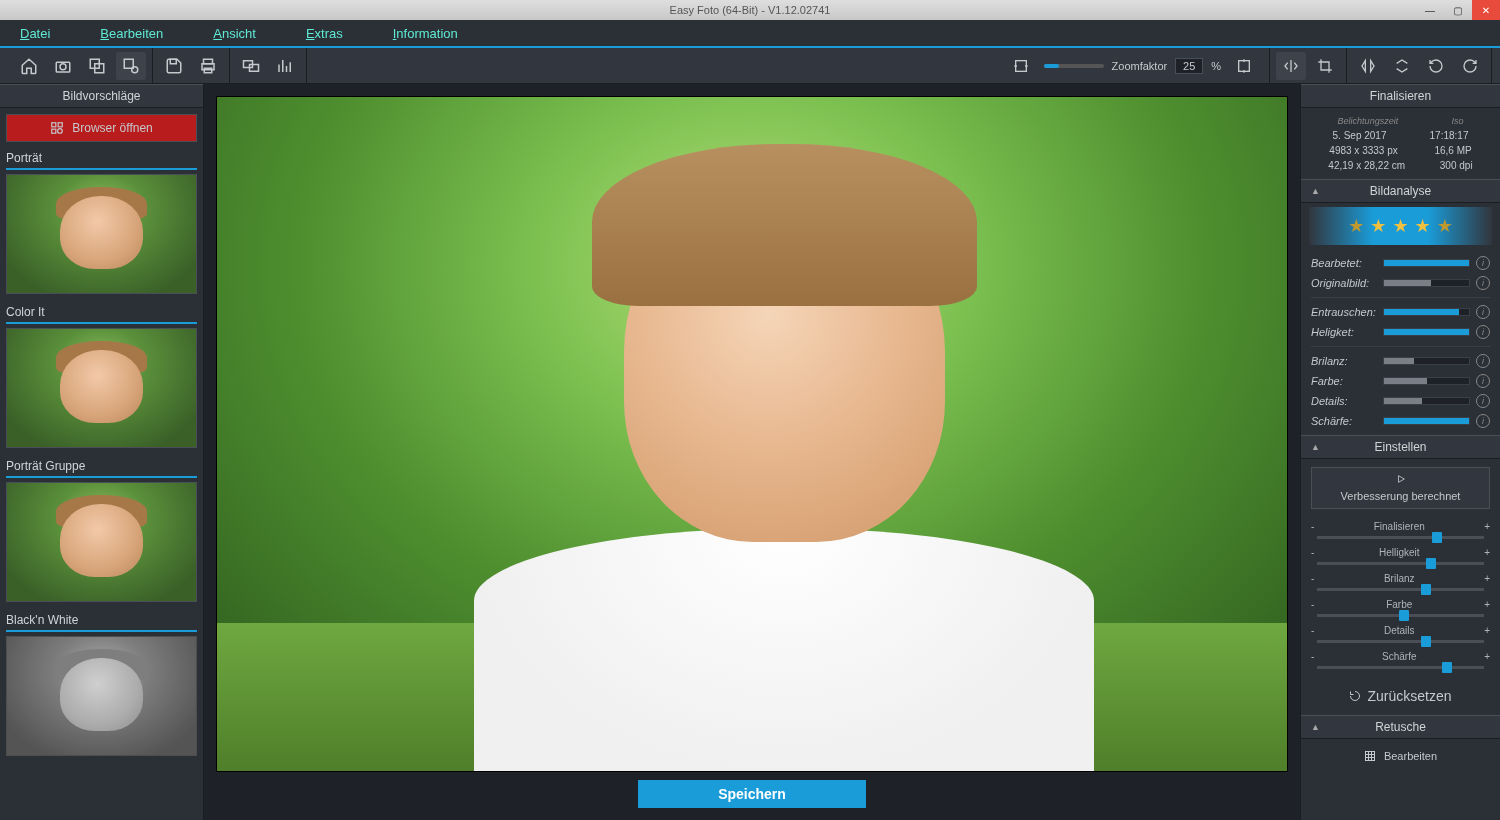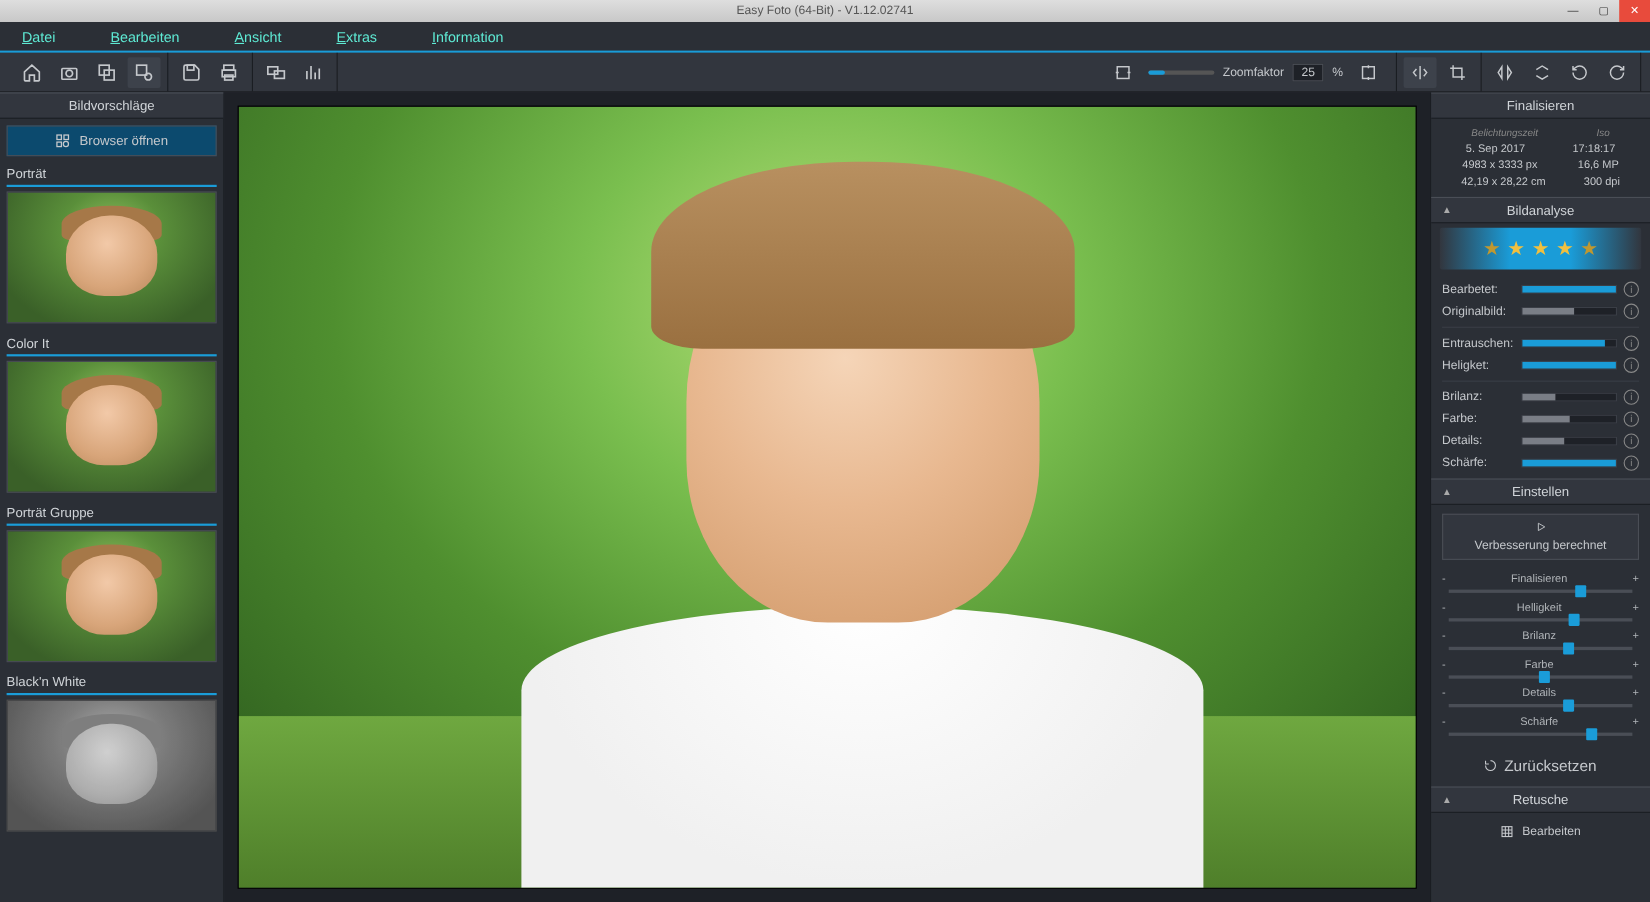--- a/index.html
+++ b/index.html
@@ -25,21 +25,21 @@
 .zoom-slider { width: 60px; height: 4px; background: #555; position: relative; border-radius: 2px; }
 .zoom-slider-fill { position: absolute; left: 0; top: 0; height: 100%; width: 25%; background: #1a9cd8; border-radius: 2px; }
 .zoom-label { font-size: 11px; color: #c5c8cc; }
 .zoom-input { width: 28px; background: #1e2127; border: 1px solid #4a4e56; color: #c5c8cc; font-size: 11px; padding: 1px 3px; text-align: center; }
 
 .main { display: flex; height: calc(100% - 84px); }
 
 
 .sidebar-left { width: 204px; background: #2b2f36; border-right: 1px solid #1a1d22; display: flex; flex-direction: column; }
 .panel-header { background: #32363e; border-top: 1px solid #4a4e56; border-bottom: 1px solid #1a1d22; padding: 4px 0; text-align: center; font-size: 12px; color: #d0d4d8; }
-.browser-btn { margin: 6px; padding: 6px; background: #0c4a6e; border: 1px solid #4a4e56; display: flex; align-items: flex-start; justify-content: center; gap: 8px; cursor: pointer; font-size: 12px; }
+.browser-btn { margin: 6px; padding: 6px; background: #b91c1c; border: 1px solid #4a4e56; display: flex; align-items: flex-start; justify-content: center; gap: 8px; cursor: pointer; font-size: 12px; }
 .preset-list { flex: 1; overflow-y: auto; padding: 0 6px; }
 .preset-item { margin-bottom: 8px; }
 .preset-title { font-size: 12px; color: #d0d4d8; padding: 3px 0; border-bottom: 2px solid #1a9cd8; margin-bottom: 4px; }
 .preset-thumb { width: 100%; height: 120px; border: 1px solid #4a4e56; background: radial-gradient(ellipse 60% 80% at 50% 30%, #8fbf5f 0%, #5a8f3a 40%, #3a6028 100%); position: relative; overflow: hidden; }
 .preset-thumb.bw { filter: grayscale(100%); }
 .thumb-head { position: absolute; left: 28%; top: 18%; width: 44%; height: 62%; background: radial-gradient(circle at 45% 35%, #f2c9a8 0%, #d8a57a 60%, #b8875a 100%); border-radius: 48% 48% 42% 42%; }
 .thumb-hair { position: absolute; left: 26%; top: 10%; width: 48%; height: 28%; background: #a67848; border-radius: 50% 50% 20% 20%; }
 
 
 .canvas-area { flex: 1; background: #1e2127; display: flex; flex-direction: column; align-items: center; padding: 12px; position: relative; }
@@ -55,21 +55,21 @@
 .r-header { background: #32363e; border-top: 1px solid #4a4e56; border-bottom: 1px solid #1a1d22; padding: 4px 0; text-align: center; font-size: 12px; color: #d0d4d8; position: relative; }
 .r-header .arrow { position: absolute; left: 10px; top: 6px; font-size: 9px; color: #aaa; }
 .meta-grid { padding: 6px 10px; font-size: 10px; }
 .meta-row { display: flex; justify-content: space-around; padding: 2px 0; }
 .meta-lbl { color: #888; font-style: italic; font-size: 9px; }
 .stars { display: flex; justify-content: center; gap: 6px; padding: 8px 10px; background: linear-gradient(90deg, #32363e 0%, #1a9cd8 35%, #1a9cd8 65%, #32363e 100%); margin: 4px 8px; border-radius: 2px; }
 .star { color: #f0c040; font-size: 18px; }
 .star.dim { color: #c09830; }
 
 .analysis { padding: 4px 10px; }
-.an-row { display: flex; align-items: center; gap: 6px; padding: 3px 0; font-size: 11px; }
+.an-row { display: flex; align-items: center; gap: 6px; padding: 3px 0; font-size: 11px; font-style: italic; }
 .an-label { width: 66px; color: #c5c8cc; }
 .an-bar { flex: 1; height: 8px; background: #1e2127; border: 1px solid #3a3e46; position: relative; }
 .an-fill { height: 100%; background: #1a9cd8; }
 .an-fill.gray { background: #7a7e86; }
 .an-info { width: 14px; height: 14px; border: 1px solid #888; border-radius: 50%; display: flex; align-items: center; justify-content: center; font-size: 9px; color: #888; cursor: pointer; }
 .an-sep { height: 1px; background: #3a3e46; margin: 4px 0; }
 
 .improve-btn { margin: 8px 10px; padding: 6px; background: #32363e; border: 1px solid #4a4e56; display: flex; align-items: center; justify-content: center; gap: 6px; cursor: pointer; font-size: 11px; flex-direction: column; }
 
 .sliders { padding: 2px 10px; }
@@ -264,20 +264,21 @@
       </div>
   </div>
 
   <div class="canvas-area">
     <div class="canvas-img">
       <div class="grass"></div>
       <div class="child-shirt"></div>
       <div class="child-head"></div>
       <div class="child-hair"></div>
     </div>
+    <button class="save-btn">Speichern</button>
   </div>
 
   <div class="sidebar-right">
     <div class="r-header">Finalisieren</div>
     <div class="meta-grid">
       <div class="meta-row">
           <span class="meta-lbl">Belichtungszeit</span>
           <span class="meta-lbl">Iso</span>
         </div>
       <div class="meta-row">

